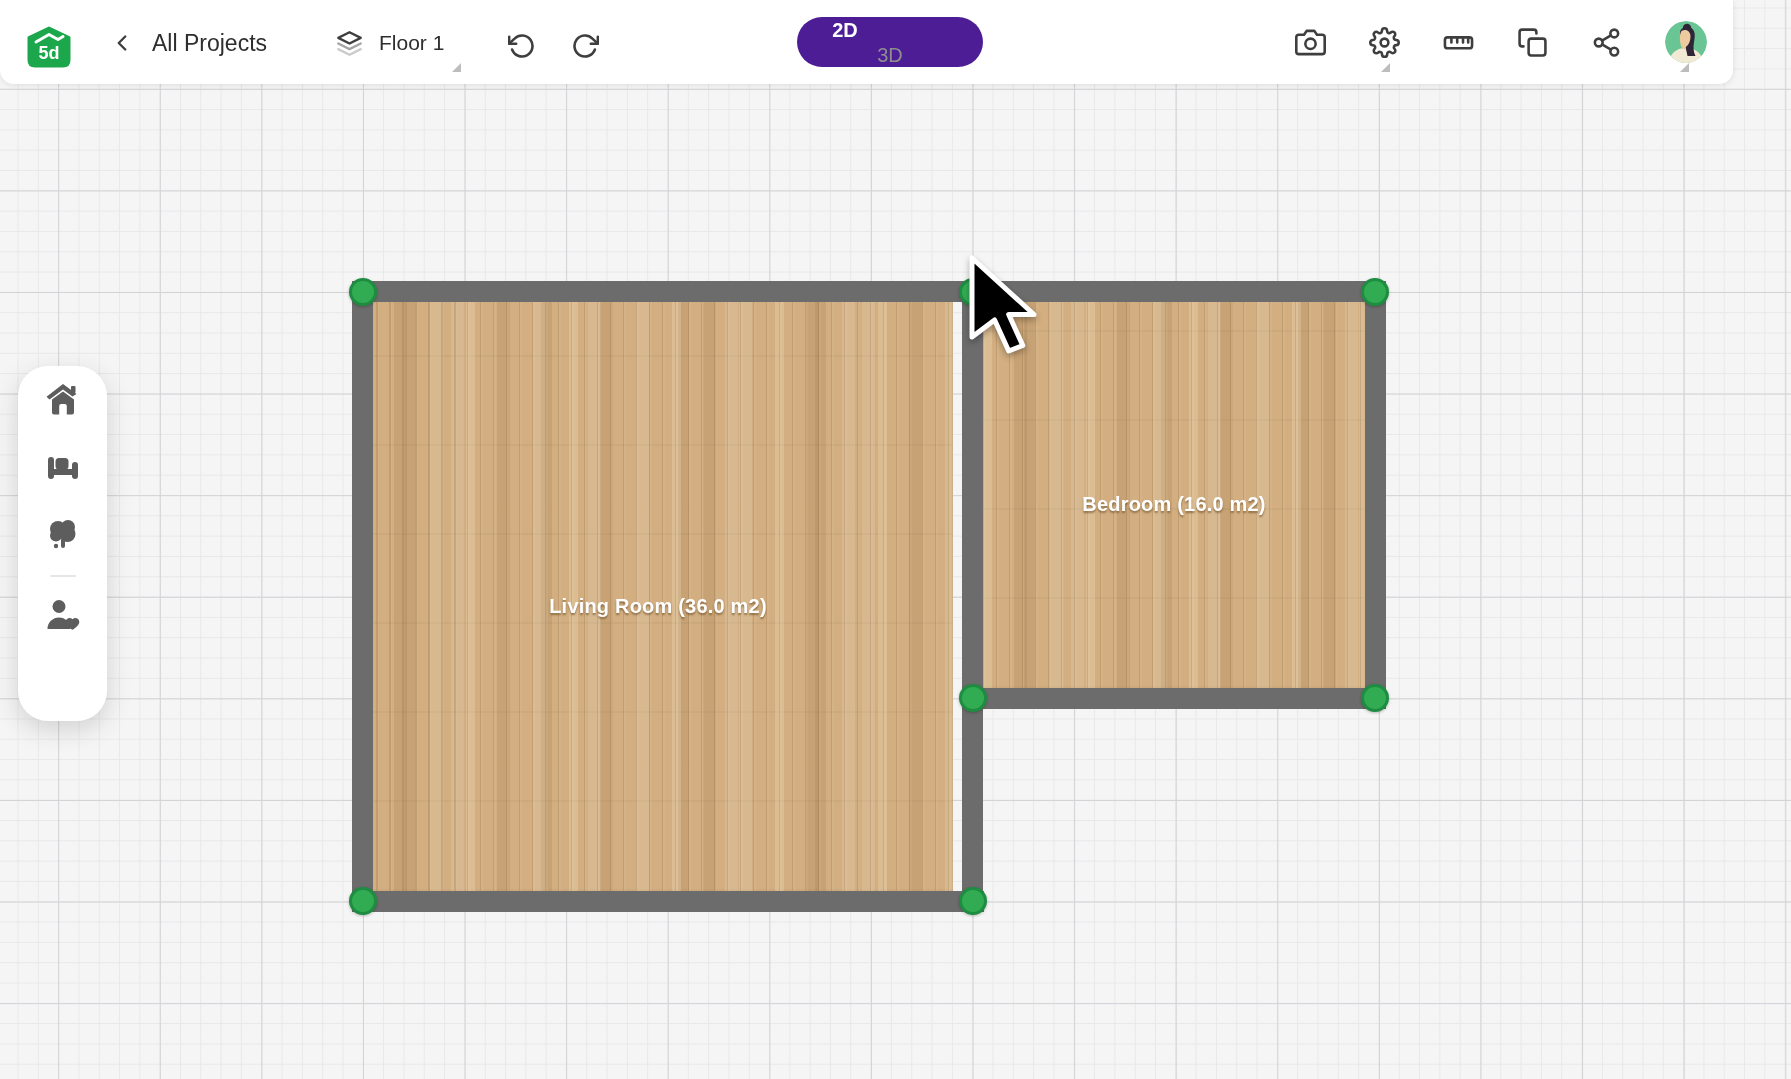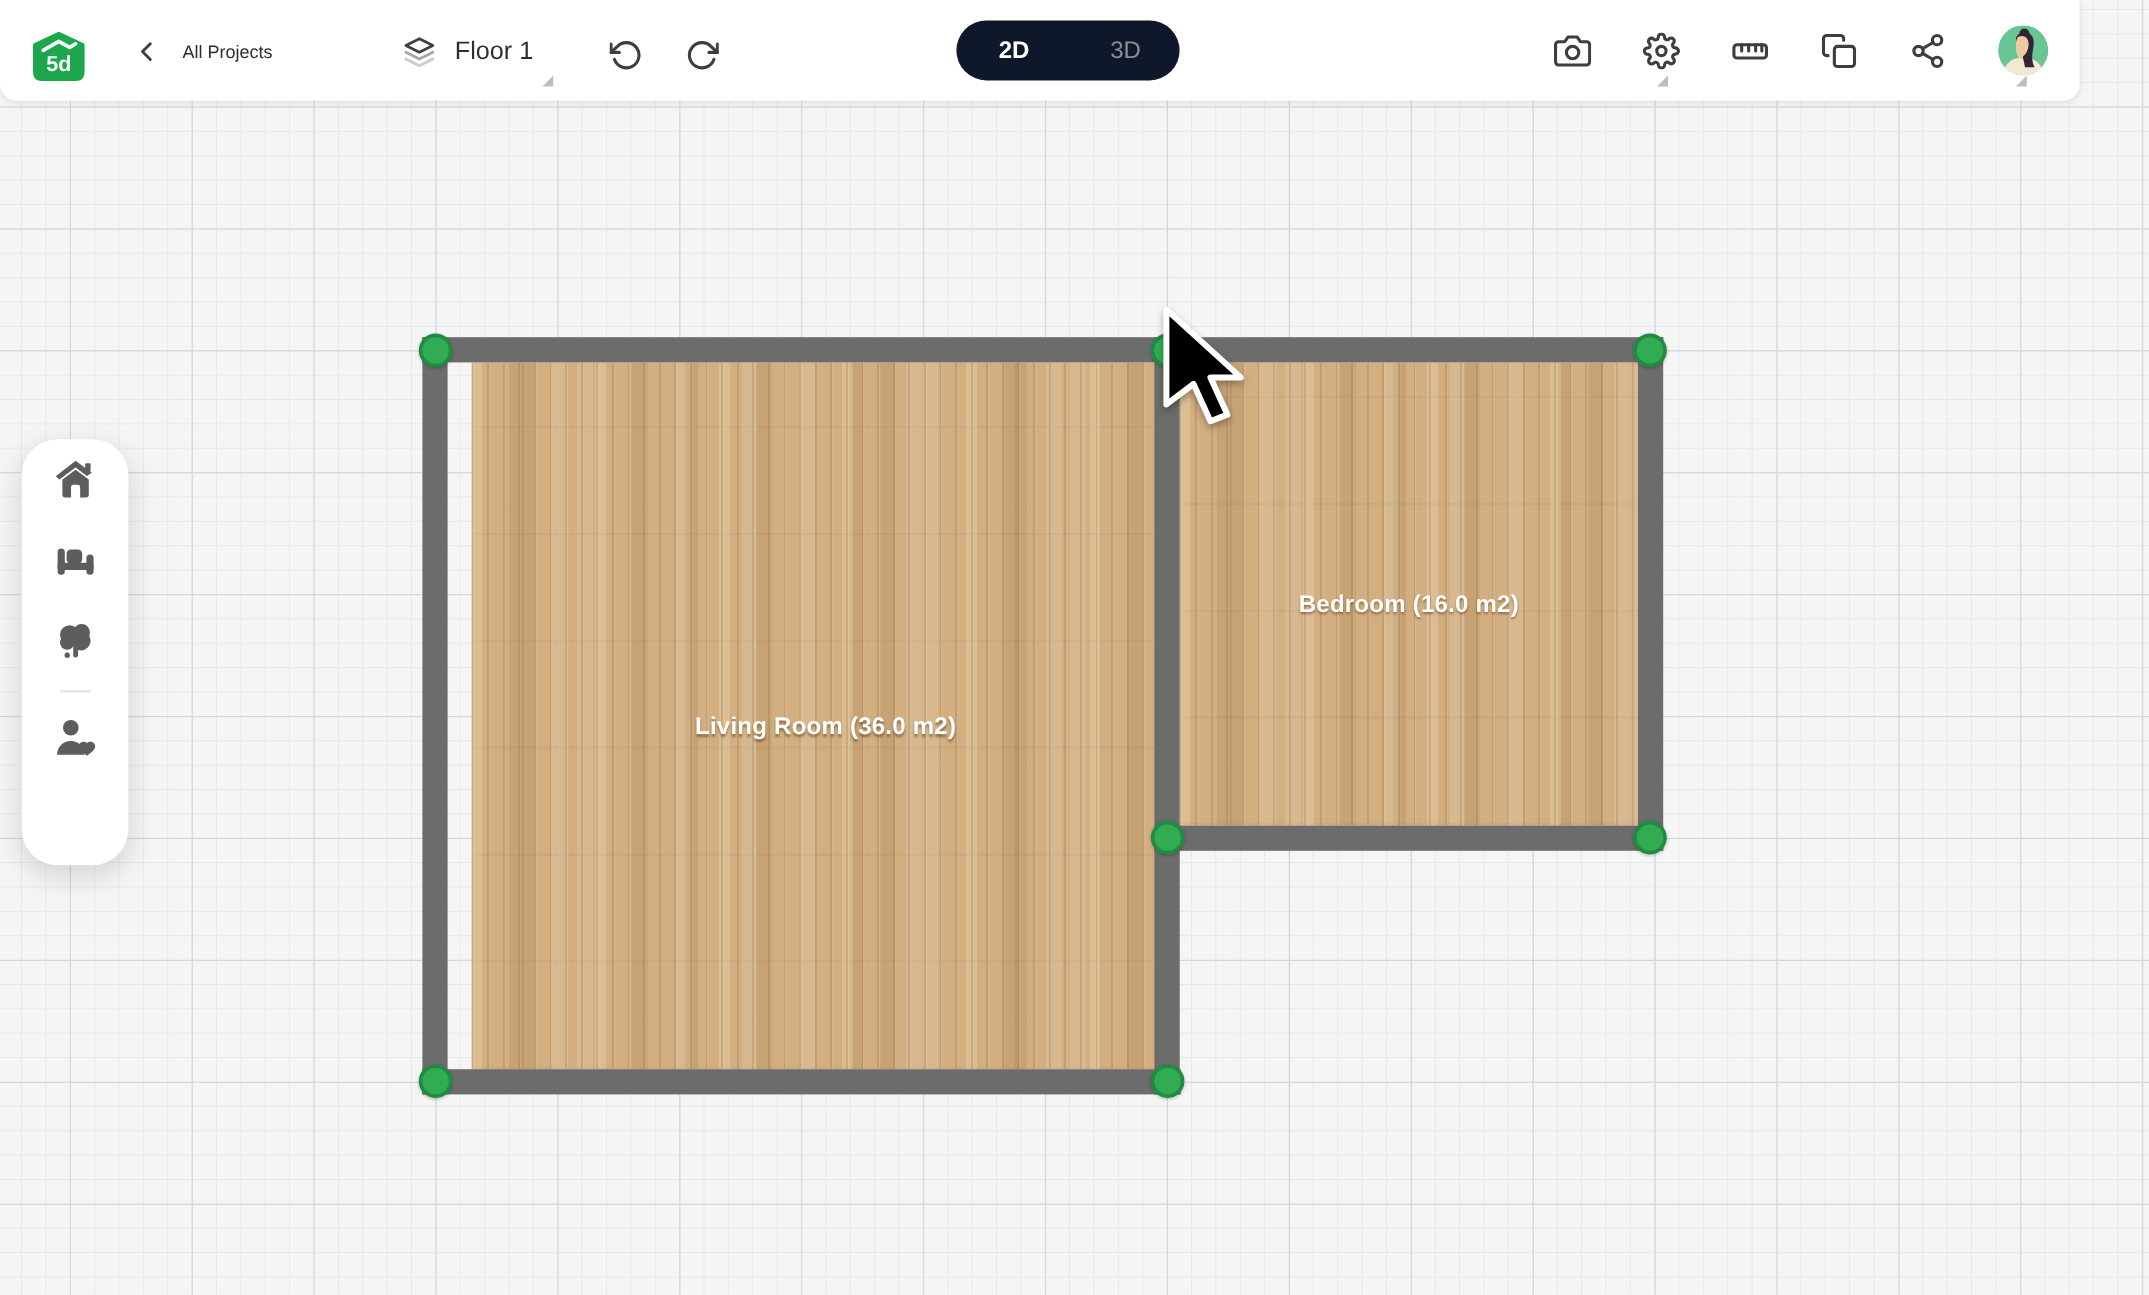--- a/index.html
+++ b/index.html
@@ -18,21 +18,21 @@
 
   
   .plan { position:absolute; inset:0; }
   .floor { position:absolute; display:flex; align-items:center; justify-content:center;
     background-color:#d2ae80;
     background-image:
       repeating-linear-gradient(90deg, rgba(110,70,25,0.16) 0 1.5px, rgba(255,255,255,0.06) 1.5px 3px, rgba(0,0,0,0) 3px 13px),
       repeating-linear-gradient(90deg, rgba(255,240,210,0.22) 0 9px, rgba(0,0,0,0) 9px 31px, rgba(120,78,30,0.12) 31px 44px, rgba(0,0,0,0) 44px 67px, rgba(255,250,235,0.14) 67px 80px, rgba(0,0,0,0) 80px 103px),
       repeating-linear-gradient(90deg, rgba(0,0,0,0) 0 41px, rgba(92,58,20,0.10) 41px 52px, rgba(0,0,0,0) 52px 88px, rgba(255,255,255,0.12) 88px 101px, rgba(0,0,0,0) 101px 137px),
       repeating-linear-gradient(0deg, rgba(0,0,0,0.03) 0 2px, rgba(0,0,0,0) 2px 89px); }
-  .floor-living  { left:393px; top:302px; width:590px; height:589px; }
+  .floor-living  { left:363px; top:302px; width:590px; height:589px; }
   .floor-bedroom { left:983px; top:302px; width:382px; height:386px; }
   .room-label { color:#fff; font-size:20px; font-weight:bold; letter-spacing:0.2px;
     text-shadow:0 2px 2px rgba(90,60,20,0.55); white-space:nowrap;margin-top:19px; }
   .wall { position:absolute; background:#6c6c6c; }
   .wall-top            { left:352px; top:281px;  width:1034px; height:21px; }
   .wall-left           { left:352px; top:281px;  width:21px;   height:631px; }
   .wall-mid            { left:962px; top:281px;  width:21px;   height:631px; }
   .wall-bottom-living  { left:352px; top:891px;  width:632px;  height:21px; }
   .wall-right-bedroom  { left:1365px; top:281px; width:21px;   height:428px; }
   .wall-bottom-bedroom { left:962px; top:688px;  width:424px;  height:21px; }
@@ -42,32 +42,32 @@
   
   .cursor { position:absolute; left:966px; top:254px; z-index:60; pointer-events:none;
     filter:drop-shadow(0 3px 3px rgba(0,0,0,0.30)); }
 
   
   .header { position:absolute; top:0; left:0; width:1733px; height:84px; background:#fff;
     border-radius:0 0 14px 14px; box-shadow:0 1px 6px rgba(0,0,0,0.10); z-index:100; }
   .header button { background:none; border:none; cursor:pointer; font-family:inherit; }
   .logo { position:absolute; left:25px; top:25px; width:48px; height:44px; }
   .back-btn { position:absolute; left:109px; top:24px; height:38px;
-    display:flex; align-items:center; gap:17px; font-size:15px; font-weight:500; color:#2e2e2e; }
+    display:flex; align-items:center; gap:17px; font-size:23px; font-weight:500; color:#2e2e2e; }
   .floor-btn { position:absolute; left:336px; top:24px; height:38px;
     display:flex; align-items:center; gap:16px; font-size:21px; font-weight:400; color:#2e2e2e; }
   .corner-mark { position:absolute; width:0; height:0;
     border-left:9px solid transparent; border-bottom:9px solid #bdbdbd; }
   .corner-floor  { left:452px; top:63px; }
   .corner-camera { left:1381px; top:63px; }
   .corner-share  { left:1680px; top:63px; }
   .undo-btn { position:absolute; left:508px; top:32px; }
   .redo-btn { position:absolute; left:571px; top:32px; }
   .view-toggle { position:absolute; left:797px; top:17px; width:186px; height:50px;
-    border-radius:25px; background:#0f172a; display:flex; overflow:hidden; }
+    border-radius:25px; background:#4c1d95; display:flex; overflow:hidden;flex-direction:column; }
   .view-opt { font-size:20px; display:flex; align-items:center; justify-content:center; }
   .view-2d { width:96px; height:50px; border-radius:25px; background:#12a447;
     color:#fff; font-weight:bold; }
   .view-3d { flex:1; color:#8e8e8e; font-weight:500; }
   .hright { position:absolute; right:26px; top:0; height:84px;
     display:flex; align-items:center; gap:43px; }
   .icon-btn { display:flex; align-items:center; justify-content:center; }
   .avatar-btn { width:42px; height:42px; border-radius:50%; overflow:hidden; padding:0; }
 
   

